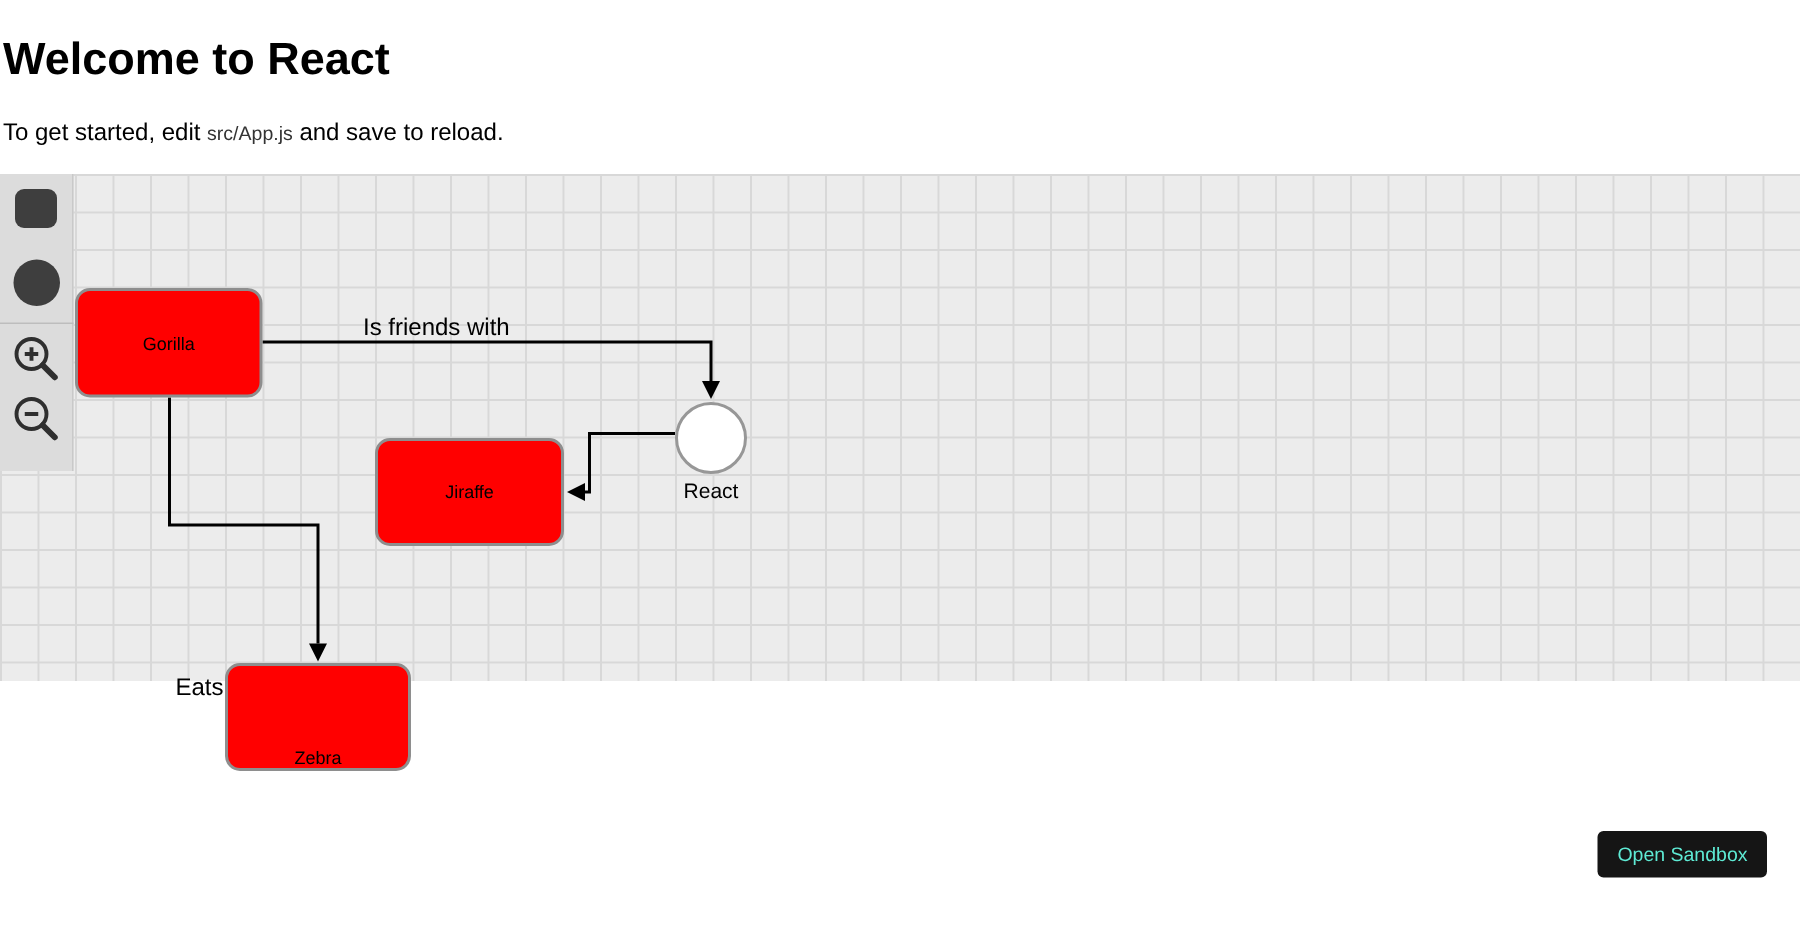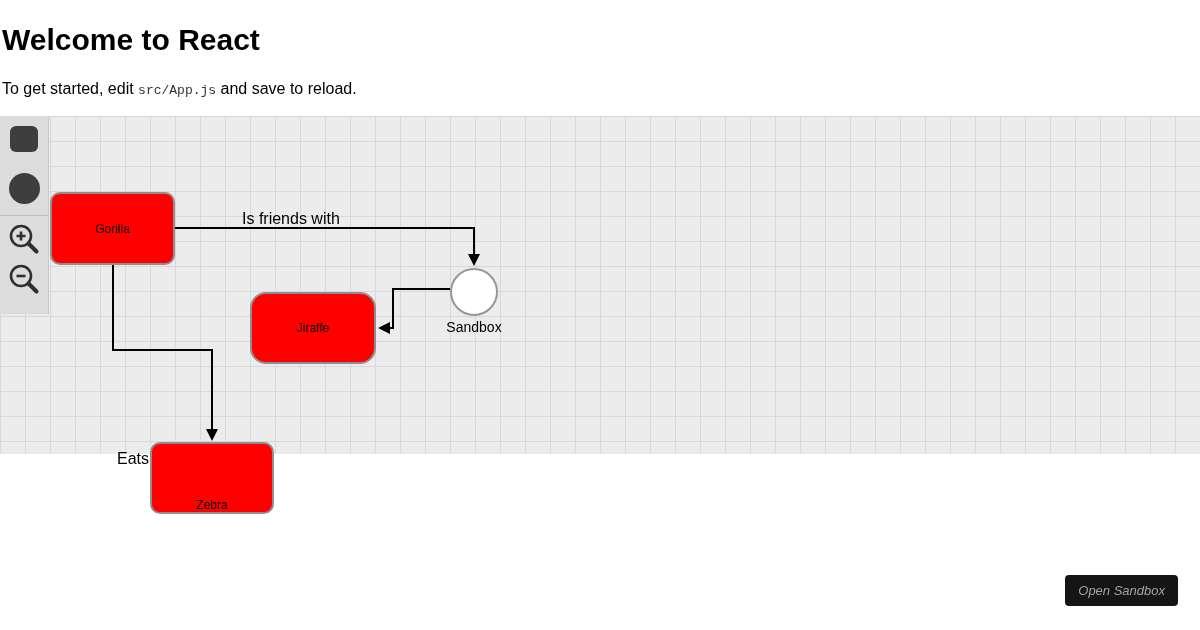--- a/index.html
+++ b/index.html
@@ -18,21 +18,21 @@
     padding-left: 2px;
     letter-spacing: 0;
   }
   .intro {
     margin: 0;
     padding-left: 2px;
     font-size: 16px;
     line-height: 19px;
   }
   .intro code {
-    font-family: Liberation Mono, monospace;
+    font-family: Liberation Sans, sans-serif;
     font-size: 13px;
     color: #333;
   }
   
   .canvas {
     position: absolute;
     left: 0; top: 116px;
     width: 1200px; height: 338px;
     background-color: #ececec;
     background-image:
@@ -88,21 +88,21 @@
     border-radius: 10px;
     display: flex;
     align-items: center;
     justify-content: center;
     font-size: 12px;
     color: #000;
     cursor: move;
     z-index: 2;
   }
   .node-gorilla { left: 50px;  top: 76px;  width: 125px; height: 73px; }
-  .node-jiraffe { left: 250px; top: 176px; width: 126px; height: 72px; border-radius: 16px; }
+  .node-jiraffe { left: 250px; top: 176px; width: 126px; height: 72px; }
   .node-zebra   { left: 150px; top: 326px; width: 124px; height: 72px; align-items: flex-end; }
   .node-circle {
     position: absolute;
     left: 450px; top: 152px;
     width: 48px; height: 48px;
     background: #ffffff;
     border: 2px solid #979797;
     border-radius: 50%;
     cursor: move;
     z-index: 2;
@@ -119,32 +119,31 @@
     color: #000;
     white-space: nowrap;
     z-index: 3;
   }
   .label-friends { left: 242px; top: 94px; }
   .label-eats    { left: 117px; top: 334px; }
   .label-toucan  { left: 474px; top: 203px; transform: translateX(-50%); font-size: 14px; }
   
   .open-sandbox {
     position: absolute;
-    top: 575px;
+    top: 554px;
     right: 22px;
     background: #151515;
-    color: #a3a3a3;
+    color: #5eead4;
     border: none;
     border-radius: 4px;
     padding: 8px 13px;
     font-size: 13px;
     font-family: "Liberation Sans", sans-serif;
     cursor: pointer;
     z-index: 10;
-    font-style: italic;
   }
 </style>
 </head>
 <body>
 
 <h1 class="page-title">Welcome to React</h1>
 <p class="intro"><span>To get started, edit </span><code>src/App.js</code><span> and save to reload.</span></p>
 
 <div class="canvas">
 
@@ -192,16 +191,16 @@
   <div class="node node-jiraffe">
     <span>Jiraffe</span>
   </div>
   <div class="node node-zebra">
     <span>Zebra</span>
   </div>
   <div class="node-circle"></div>
 
   <div class="edge-label label-friends">Is friends with</div>
   <div class="edge-label label-eats">Eats</div>
-  <div class="edge-label label-toucan">Sandbox</div>
+  <div class="edge-label label-toucan">React</div>
 </div>
 
 <button class="open-sandbox">Open Sandbox</button>
 
 </body></html>

